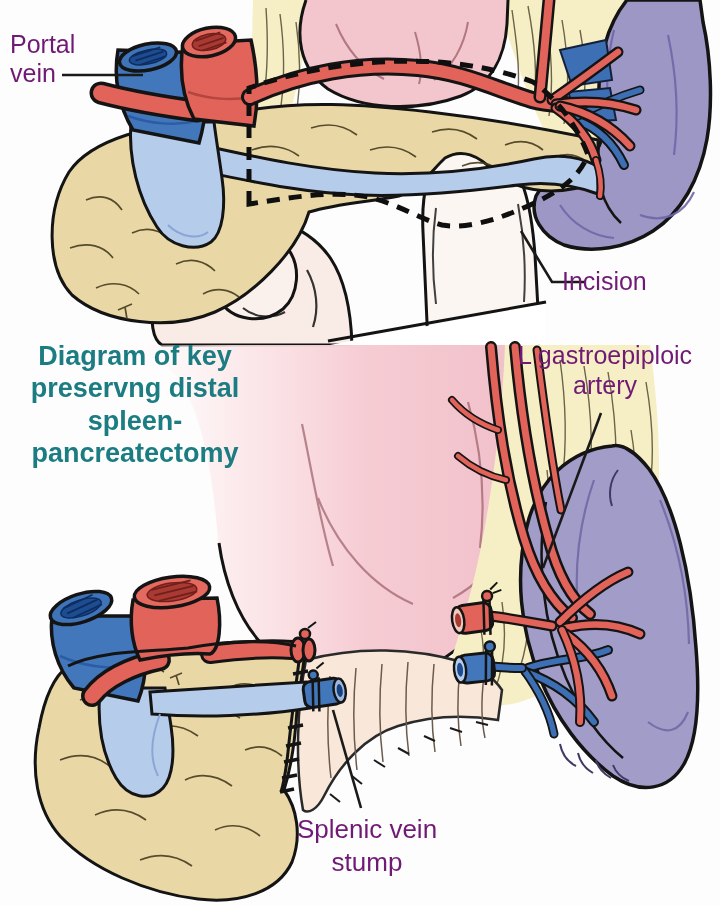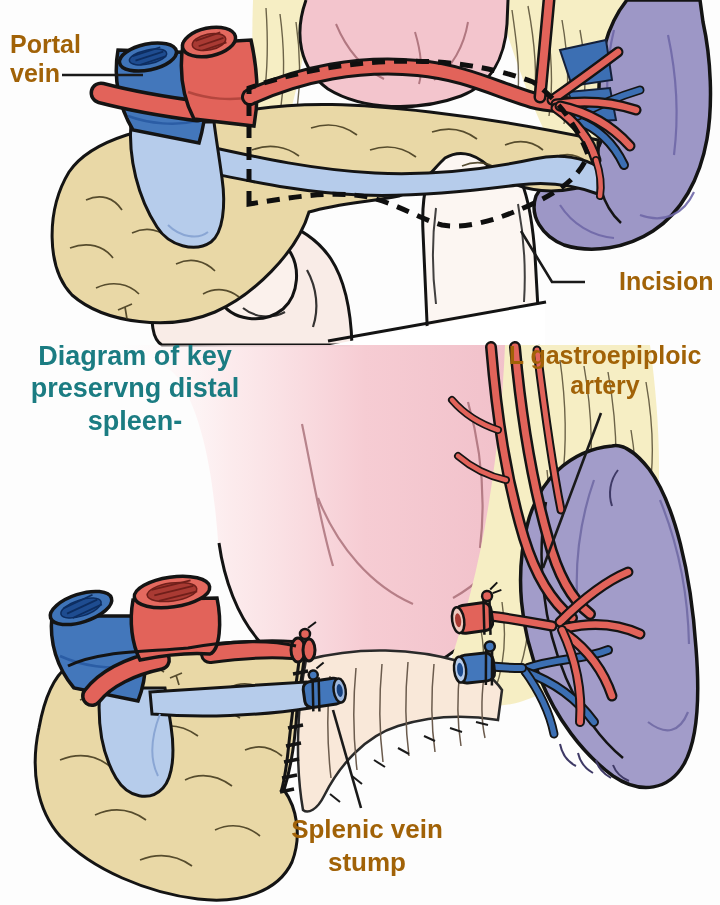--- a/index.html
+++ b/index.html
@@ -1,21 +1,21 @@
 <!DOCTYPE html>
 <html><head>
 <meta charset="utf-8">
 <style>
   html,body{margin:0;padding:0;background:#ffffff;}
   #stage{position:relative;width:720px;height:905px;background:#fdfdfd;overflow:hidden;
          font-family:"Liberation Sans",sans-serif;}
   #art{position:absolute;left:0;top:0;}
-  .lbl{position:absolute;color:#a16207;font-family:"Liberation Sans",sans-serif;font-weight:bold;}
+  .lbl{position:absolute;color:#701a75;font-family:"Liberation Sans",sans-serif;}
   .lbl-portal{left:10px;top:30px;width:88px;font-size:25px;line-height:1.14;}
-  .lbl-incision{left:619px;top:267px;font-size:25px;}
+  .lbl-incision{left:562px;top:267px;font-size:25px;}
   .lbl-gastro{left:492px;top:341px;width:226px;text-align:center;font-size:25px;line-height:1.18;}
   .lbl-splenic{left:262px;top:813px;width:210px;text-align:center;font-size:26px;line-height:1.25;}
   .title{position:absolute;left:0;top:340px;width:260px;text-align:center;
          font-size:27px;font-weight:bold;color:#1b7c82;line-height:1.2;}
   .title span{display:block;padding-left:10px;}
 </style>
 </head>
 <body>
 
 <div id="stage">
@@ -384,17 +384,18 @@
   </g>
 </svg>
 
   <div class="lbl lbl-portal">Portal vein</div>
   <div class="lbl lbl-incision">Incision</div>
 
   <div class="title">
     <span>Diagram of key</span>
     <span>preservng distal</span>
     <span>spleen-</span>
+    <span>pancreatectomy</span>
   </div>
 
   <div class="lbl lbl-gastro">L gastroepiploic artery</div>
   <div class="lbl lbl-splenic">Splenic vein stump</div>
 </div>
 
 </body></html>

